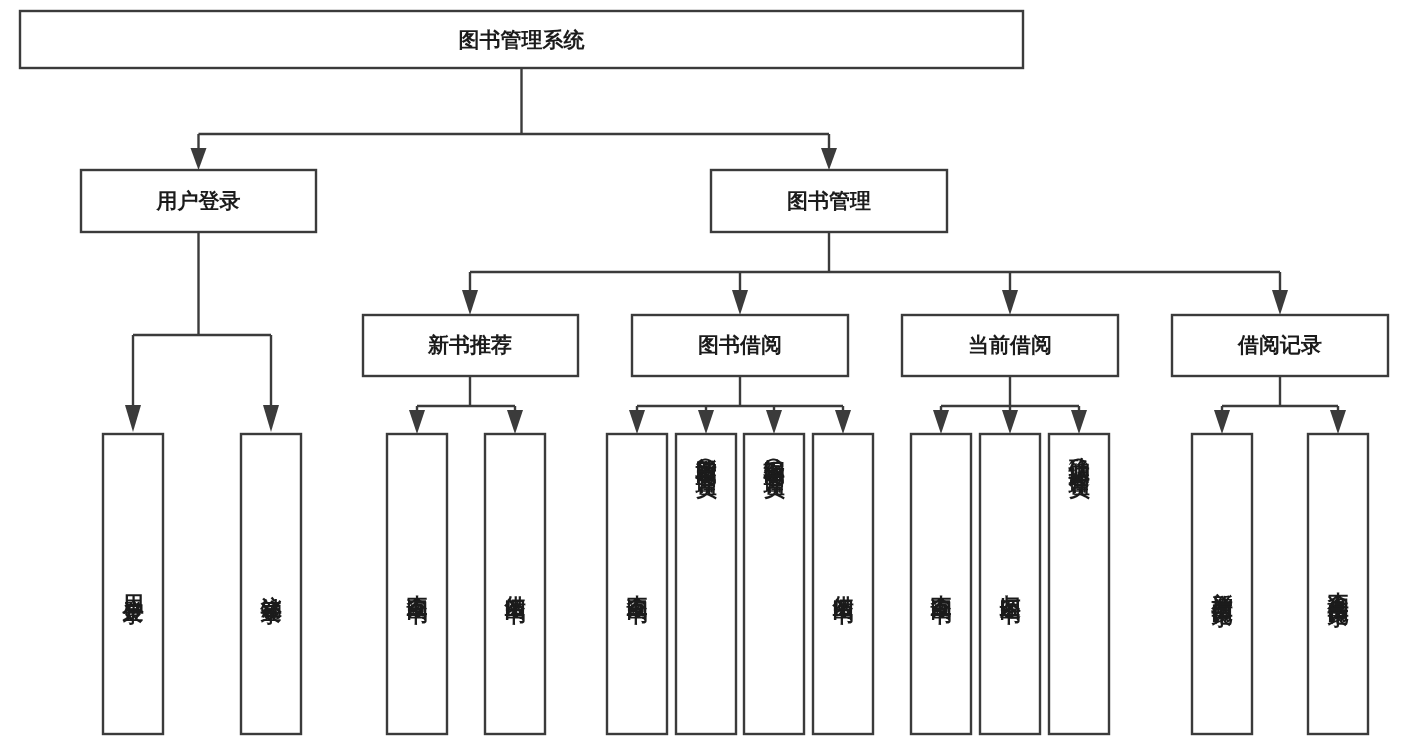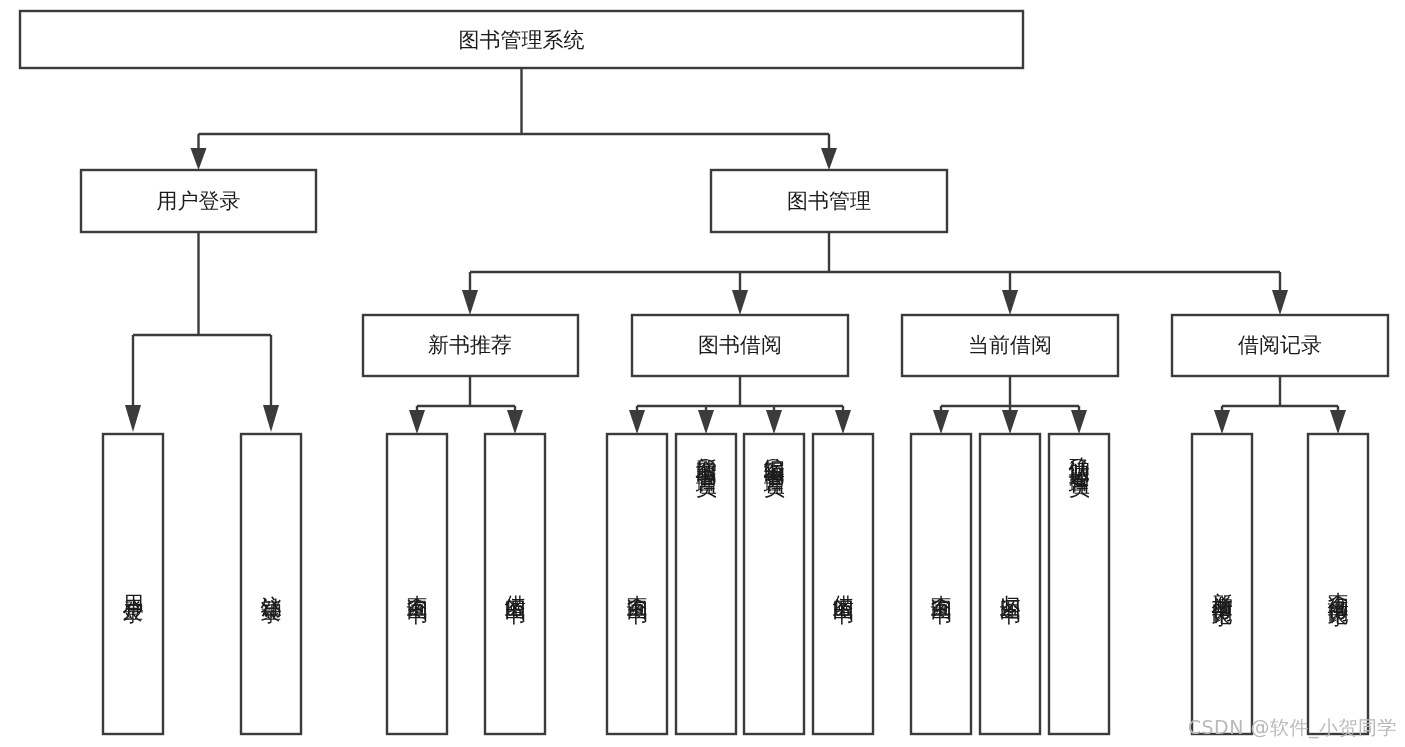--- a/index.html
+++ b/index.html
@@ -11,20 +11,21 @@
     width: 1405px;
     height: 747px;
     font-family: "DejaVu Sans", "Liberation Sans", sans-serif;
     overflow: hidden;
   }
   #diagram-root {
     position: relative;
     width: 1405px;
     height: 747px;
     background: #ffffff;
+    font-weight: bold;
   }
   svg#tree-svg {
     position: absolute;
     top: 0;
     left: 0;
     width: 1405px;
     height: 747px;
   }
   .node-box {
     fill: #ffffff;
@@ -206,14 +207,13 @@
   <div class="node-label-v" style="left:744px; top:440px; width:60px; height:288px; justify-content:flex-start;">编辑图书（管理员）</div>
   <div class="node-label-v" style="left:813px; top:434px; width:60px; height:300px;">借阅图书</div>
 
   <div class="node-label-v" style="left:911px; top:434px; width:60px; height:300px;">查询图书</div>
   <div class="node-label-v" style="left:980px; top:434px; width:60px; height:300px;">归还图书</div>
   <div class="node-label-v" style="left:1049px; top:440px; width:60px; height:288px; justify-content:flex-start;">确认归还（管理员）</div>
 
   <div class="node-label-v" style="left:1192px; top:434px; width:60px; height:300px;">新增借阅记录</div>
   <div class="node-label-v" style="left:1308px; top:434px; width:60px; height:300px;">查询借阅记录</div>
 
-  <div class="watermark">CSDN @软件_小贺同学</div>
 </div>
 
 </body></html>

